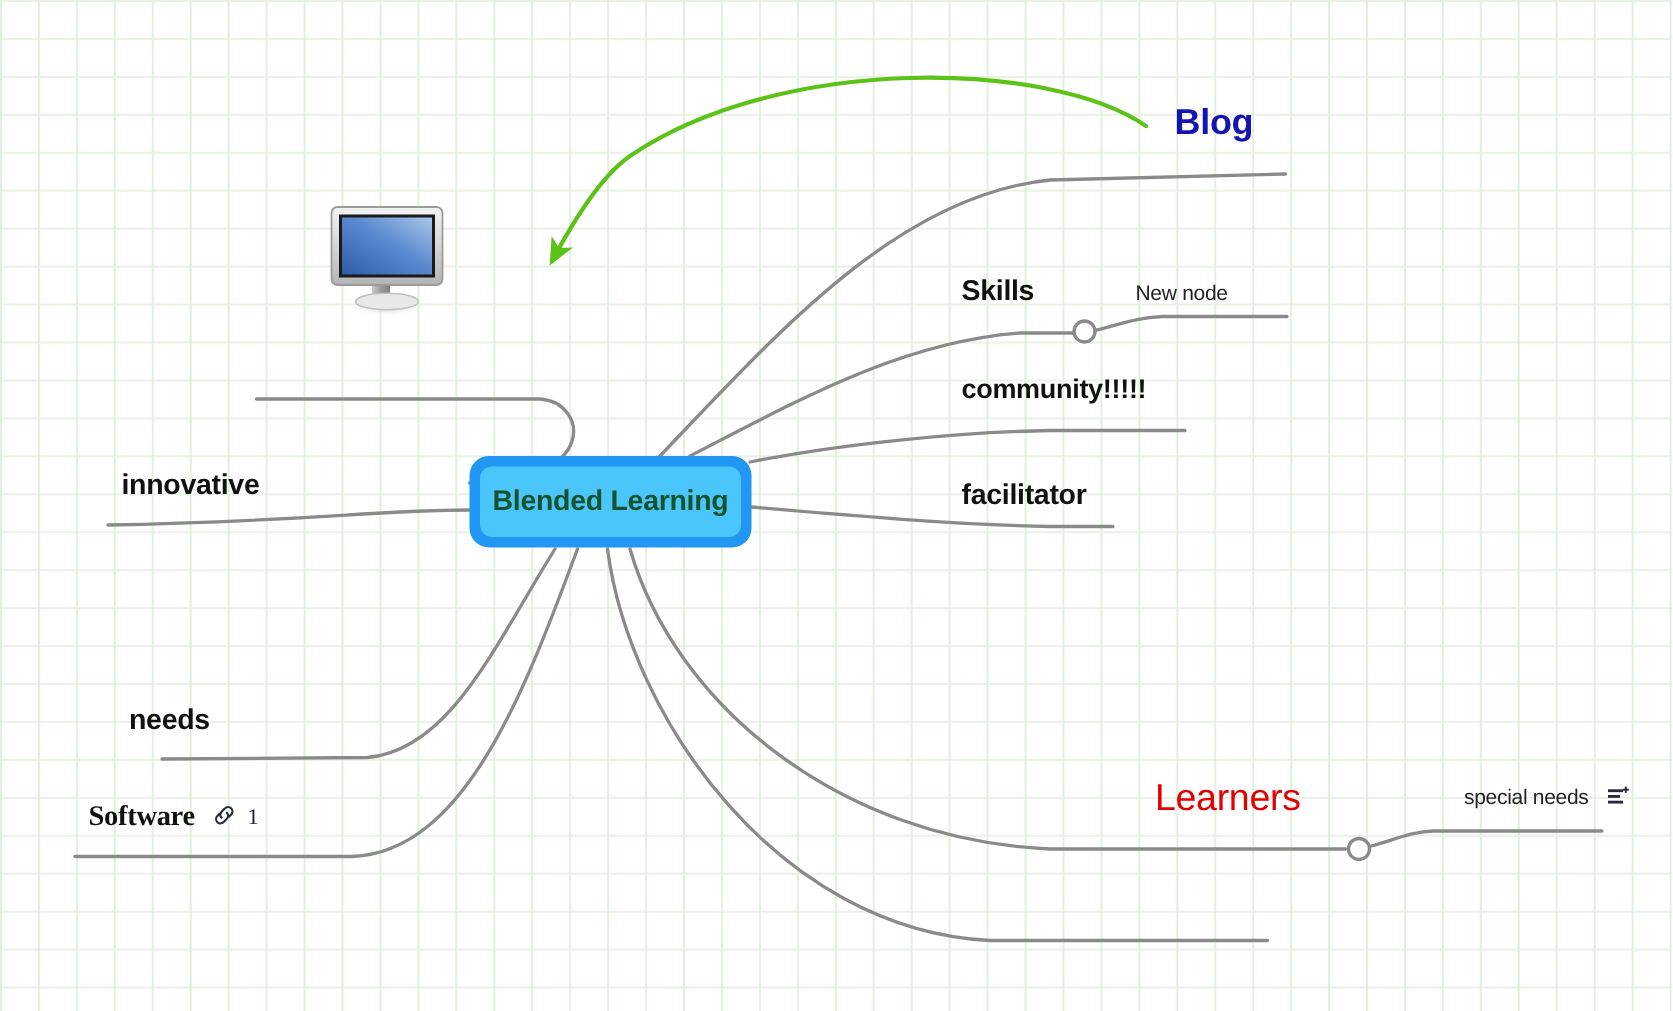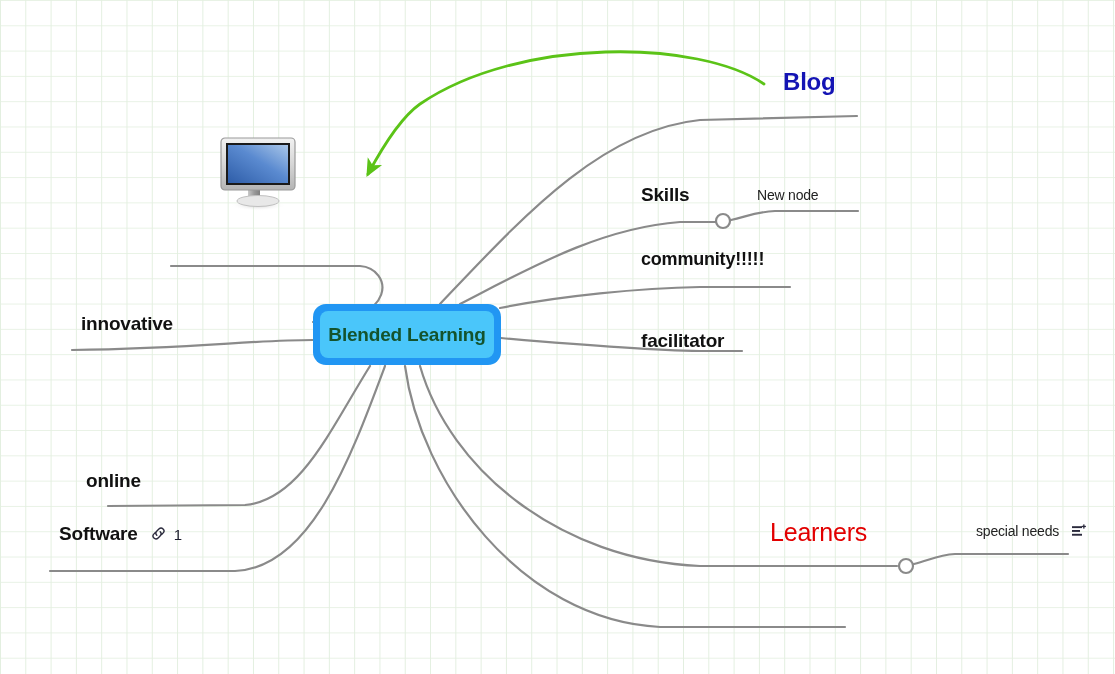--- a/index.html
+++ b/index.html
@@ -34,24 +34,24 @@
   .node-label {
     position: absolute;
     white-space: nowrap;
     color: #111111;
     font-weight: bold;
     letter-spacing: -0.2px;
   }
   .lbl-technologies { left: 181px; top: 228px; font-size: 19px; }
   .lbl-innovative   { left: 81px;  top: 313px; font-size: 19px; }
   .lbl-online       { left: 86px;  top: 470px; font-size: 19px; }
-  .lbl-software     { left: 59px;  top: 523px; font-size: 19px; }
+  .lbl-software     { left: 59px;  top: 534px; font-size: 19px; font-family: Liberation Serif, serif; }
   .lbl-skills       { left: 641px; top: 184px; font-size: 19px; }
   .lbl-community    { left: 641px; top: 249px; font-size: 18px; }
-  .lbl-facilitator  { left: 641px; top: 330px; font-size: 19px; }
+  .lbl-facilitator  { left: 641px; top: 320px; font-size: 19px; }
   .lbl-communication{ left: 688px; top: 587px; font-size: 19px; }
 
   .lbl-blog {
     left: 783px; top: 68px;
     font-size: 24px;
     color: #1414b4;
     font-weight: bold;
   }
   .lbl-learners {
     left: 770px; top: 518px;
@@ -194,21 +194,21 @@
     <rect x="8" y="8" width="64" height="42" fill="#1a1a1a"></rect>
     <rect x="10" y="10" width="60" height="38" fill="url(#screenGrad)"></rect>
   </svg>
 
 
   <div class="node-label lbl-innovative">
     <span>innovative</span>
   </div>
 
   <div class="node-label lbl-online">
-    <span>online</span>
+    <span>needs</span>
   </div>
 
   <div class="node-label lbl-software">
     <span>Software</span>
     <span class="icon-inline">
       <svg width="15" height="15" viewBox="0 0 16 16" xmlns="http://www.w3.org/2000/svg">
         <path d="M 6.2 9.8 C 4.8 8.4 5.0 6.6 6.3 5.3 L 8.4 3.2 C 9.8 1.8 11.7 1.9 12.9 3.1 C 14.1 4.3 14.2 6.2 12.8 7.6 L 11.3 9.1" fill="none" stroke="#2a2a3c" stroke-width="1.5" stroke-linecap="round"></path>
         <path d="M 9.8 6.2 C 11.2 7.6 11.0 9.4 9.7 10.7 L 7.6 12.8 C 6.2 14.2 4.3 14.1 3.1 12.9 C 1.9 11.7 1.8 9.8 3.2 8.4 L 4.7 6.9" fill="none" stroke="#2a2a3c" stroke-width="1.5" stroke-linecap="round"></path>
       </svg>
     </span>

